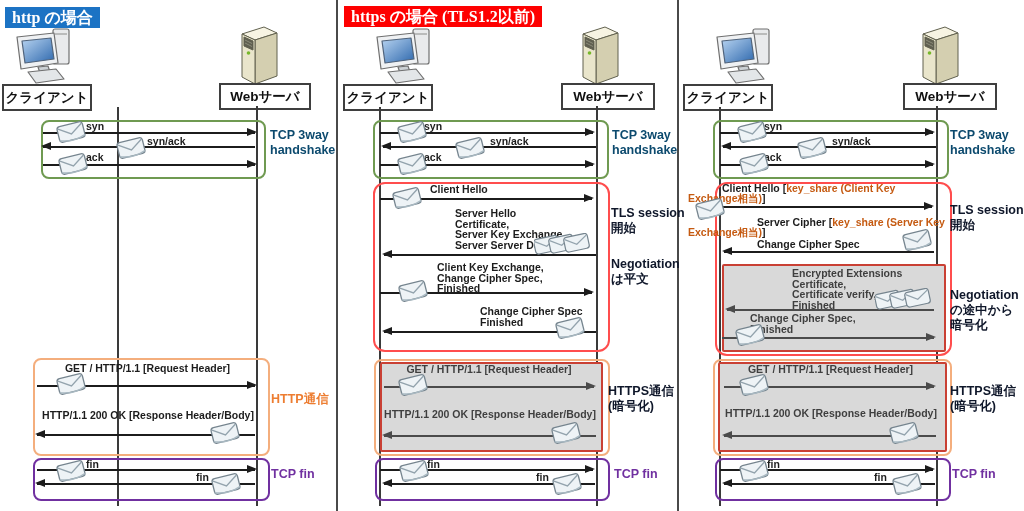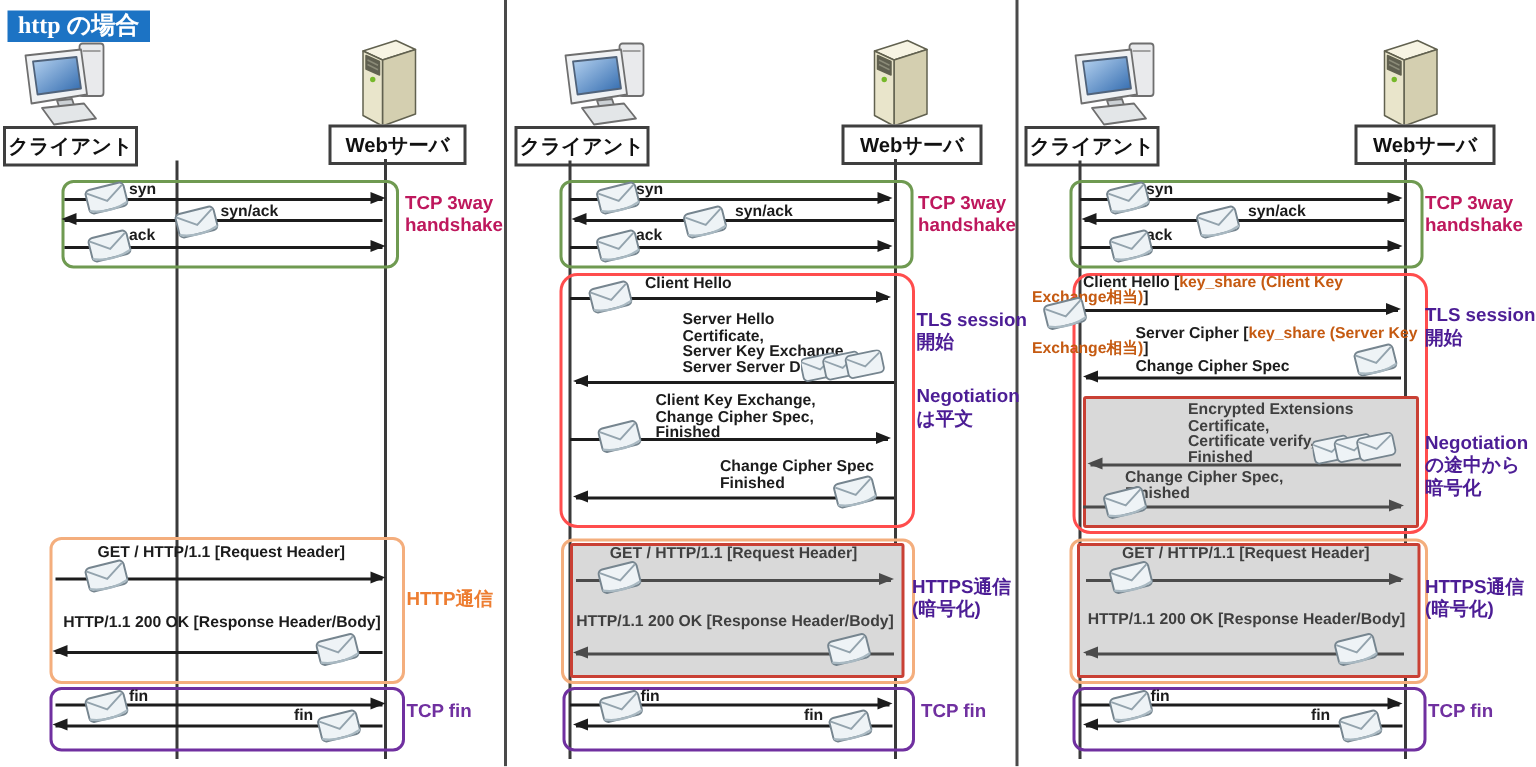--- a/index.html
+++ b/index.html
@@ -27,22 +27,22 @@
       border-right:10px solid #1c1c1c;border-top:4.5px solid transparent;border-bottom:4.5px solid transparent}
   .ar.gy{background:#4b4b4b}
   .ar.gy.r:after{border-left-color:#4b4b4b}
   .ar.gy.l:before{border-right-color:#4b4b4b}
   .msg{position:absolute;font-size:10.5px;font-weight:bold;color:#1c1c1c;
        line-height:10.5px;white-space:pre-line}
   .msg.c{text-align:center}
   .msg.gy{color:#3f3f3f}
   .kso{color:#c55a11}
   .side{position:absolute;font-size:12.5px;font-weight:bold;line-height:15px;white-space:pre-line}
-  .side.green{color:#be185d}
-  .side.red{color:#4c1d95}
+  .side.green{color:#0c4a6e}
+  .side.red{color:#0f172a}
   .side.orange{color:#ed7d31}
   .side.purple{color:#7030a0}
   .env{position:absolute;width:32px;height:26px}
   .env3{position:absolute;width:62px;height:30px}
   .cicon{position:absolute;width:64px;height:58px}
   .sicon{position:absolute;width:54px;height:62px}
 </style>
 </head>
 <body>
 
@@ -168,20 +168,21 @@
   <svg width="32" height="26" viewBox="0 0 32 26">
     <g transform="rotate(-14 16 13)">
       <rect x="3" y="5" width="26" height="16" rx="3" fill="#eef3f6" stroke="#76858f" stroke-width="1.3"></rect>
       <path d="M3 18 Q16 23 29 18 L29 19.5 Q16 24.5 3 19.5 Z" fill="#a9b9c2"></path>
       <path d="M4 7 L16 15 L28 7" fill="none" stroke="#93a3ad" stroke-width="1.3"></path>
     </g>
   </svg>
 </span>
   <div class="side purple" style="left:271px;top:467px">TCP fin</div>
 
+  <div class="hdr red" style="left:344px;top:6px">https の場合 (TLS1.2以前)</div>
   <span class="cicon" style="left:372px;top:28px">
   <svg width="64" height="58" viewBox="0 0 64 58">
     <defs>
       <linearGradient id="scrg" x1="0" y1="0" x2="1" y2="1">
         <stop offset="0" stop-color="#b8d4f1"></stop>
             <stop offset="1" stop-color="#2e68ad"></stop>
       </linearGradient>
     </defs>
     <g stroke="#6f6f6f" stroke-width="1.2" stroke-linejoin="round">
       <rect x="41" y="1" width="16" height="35" rx="2" fill="#e9eaec"></rect>

